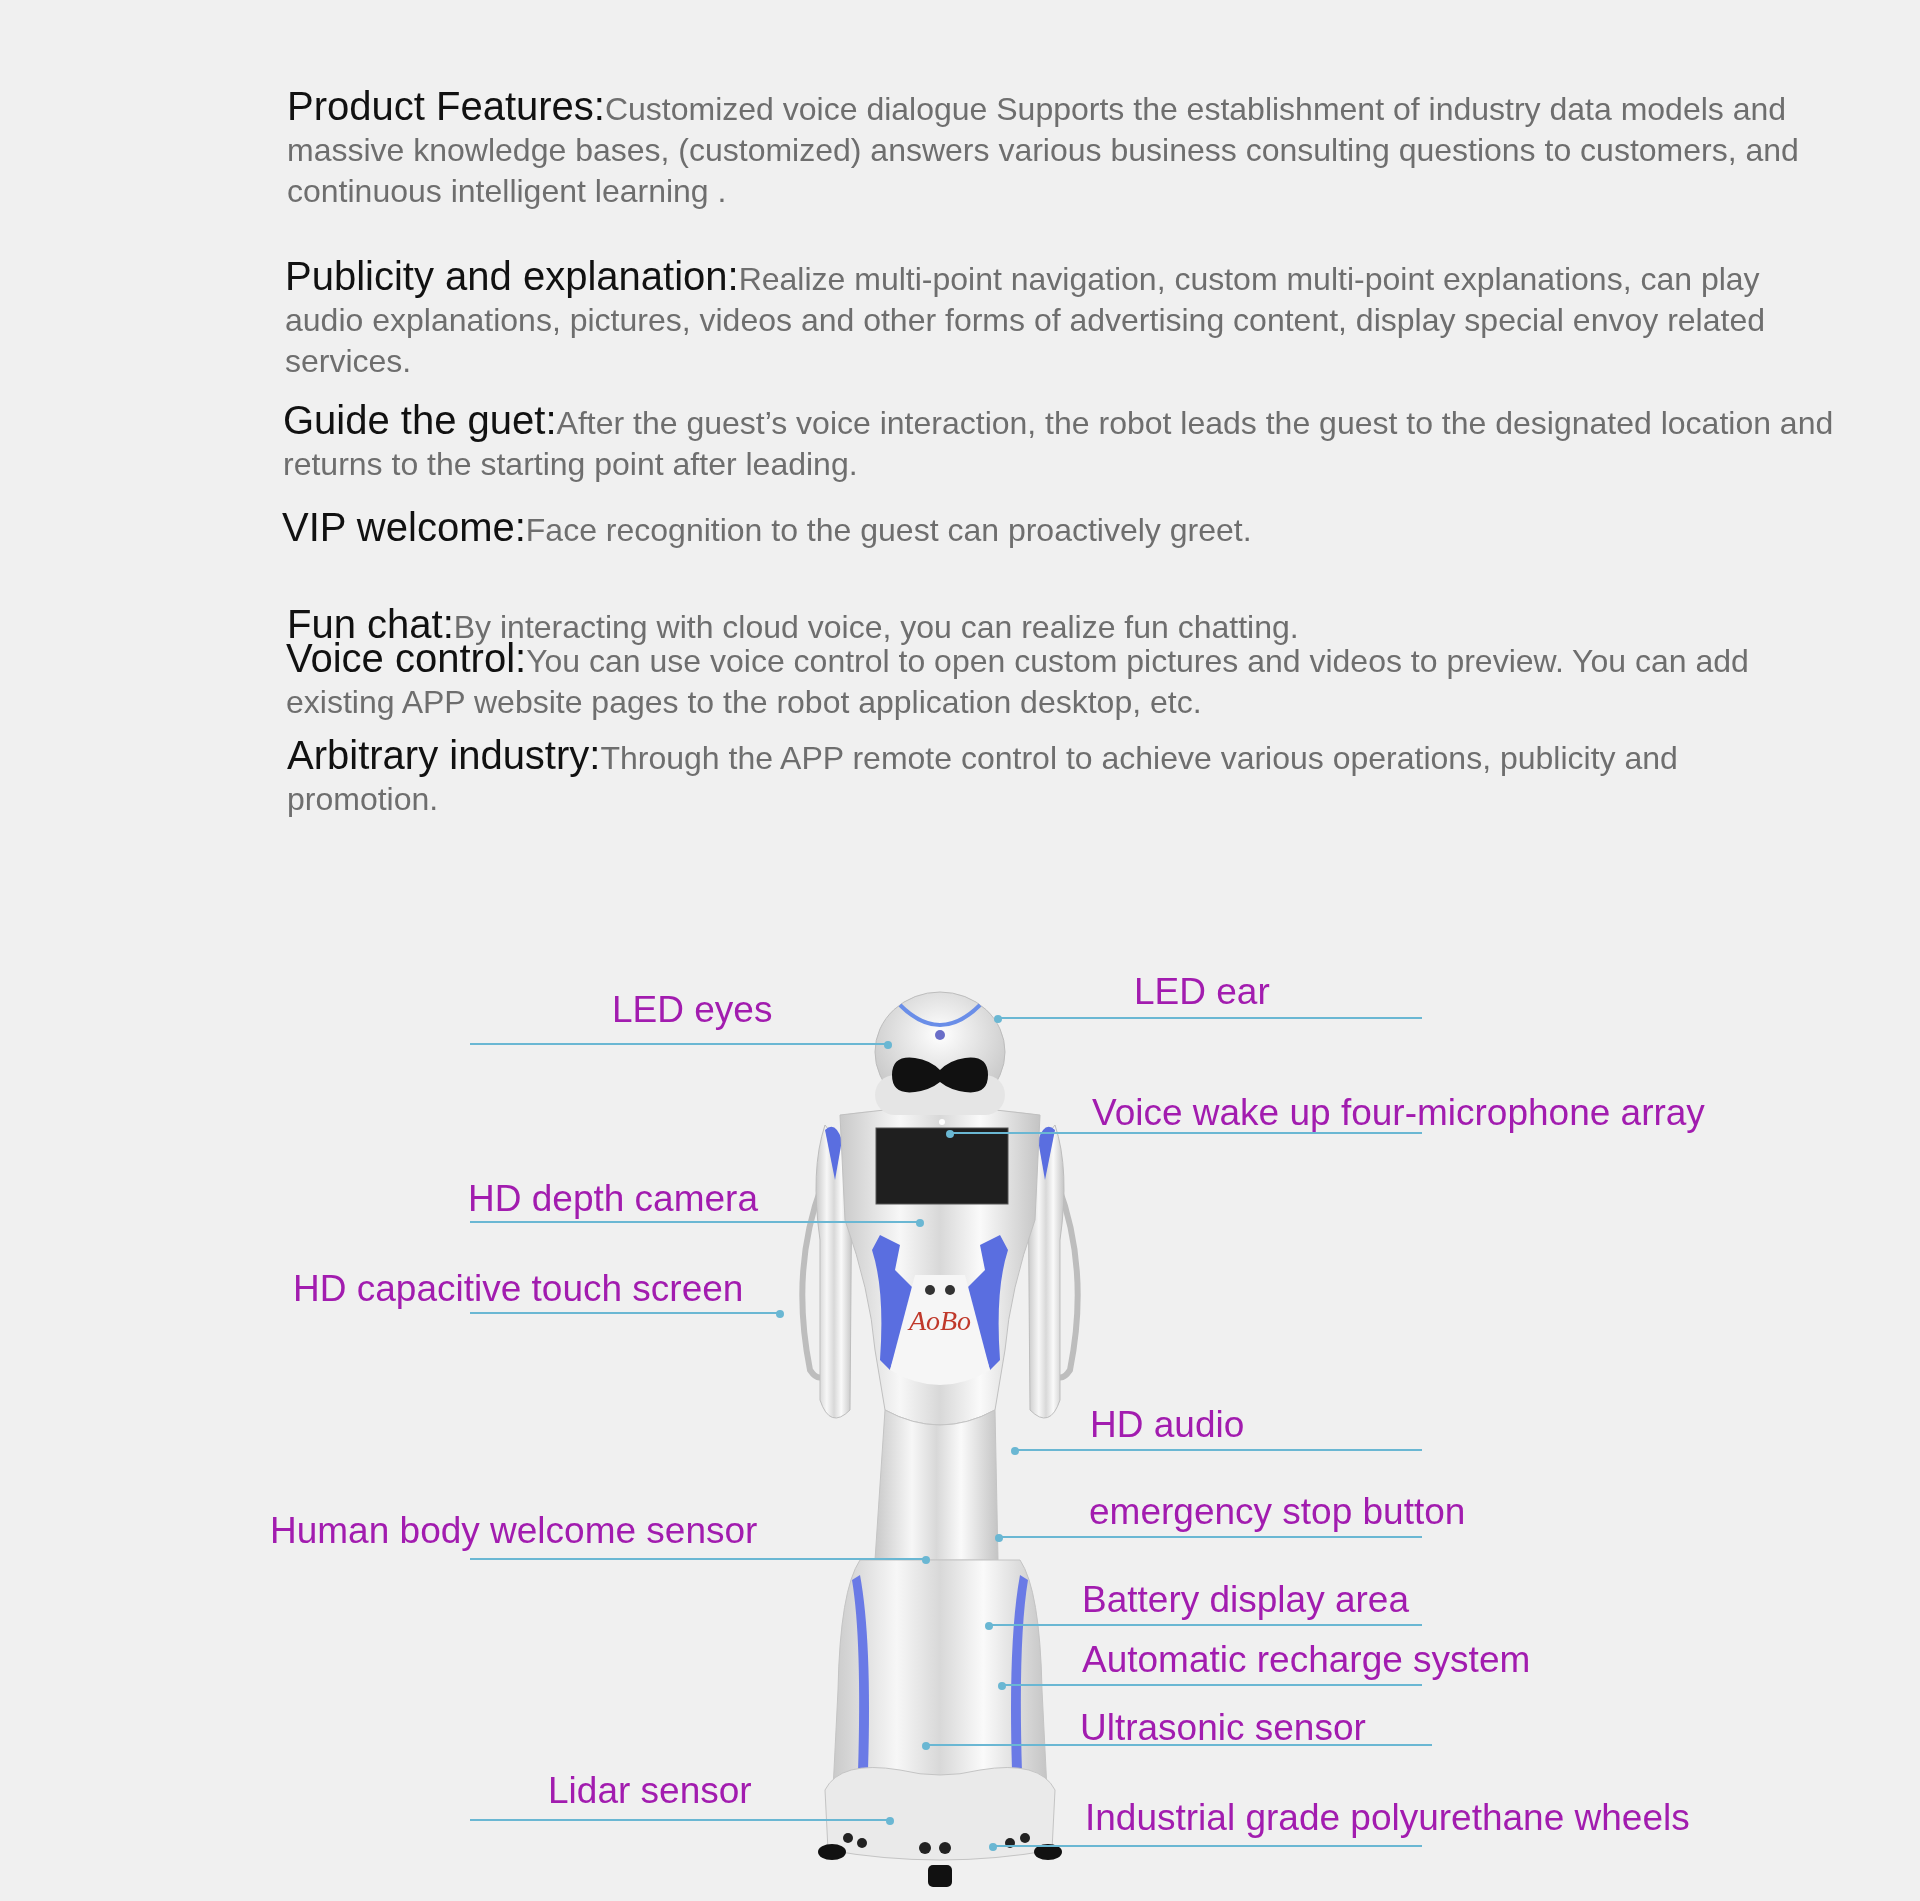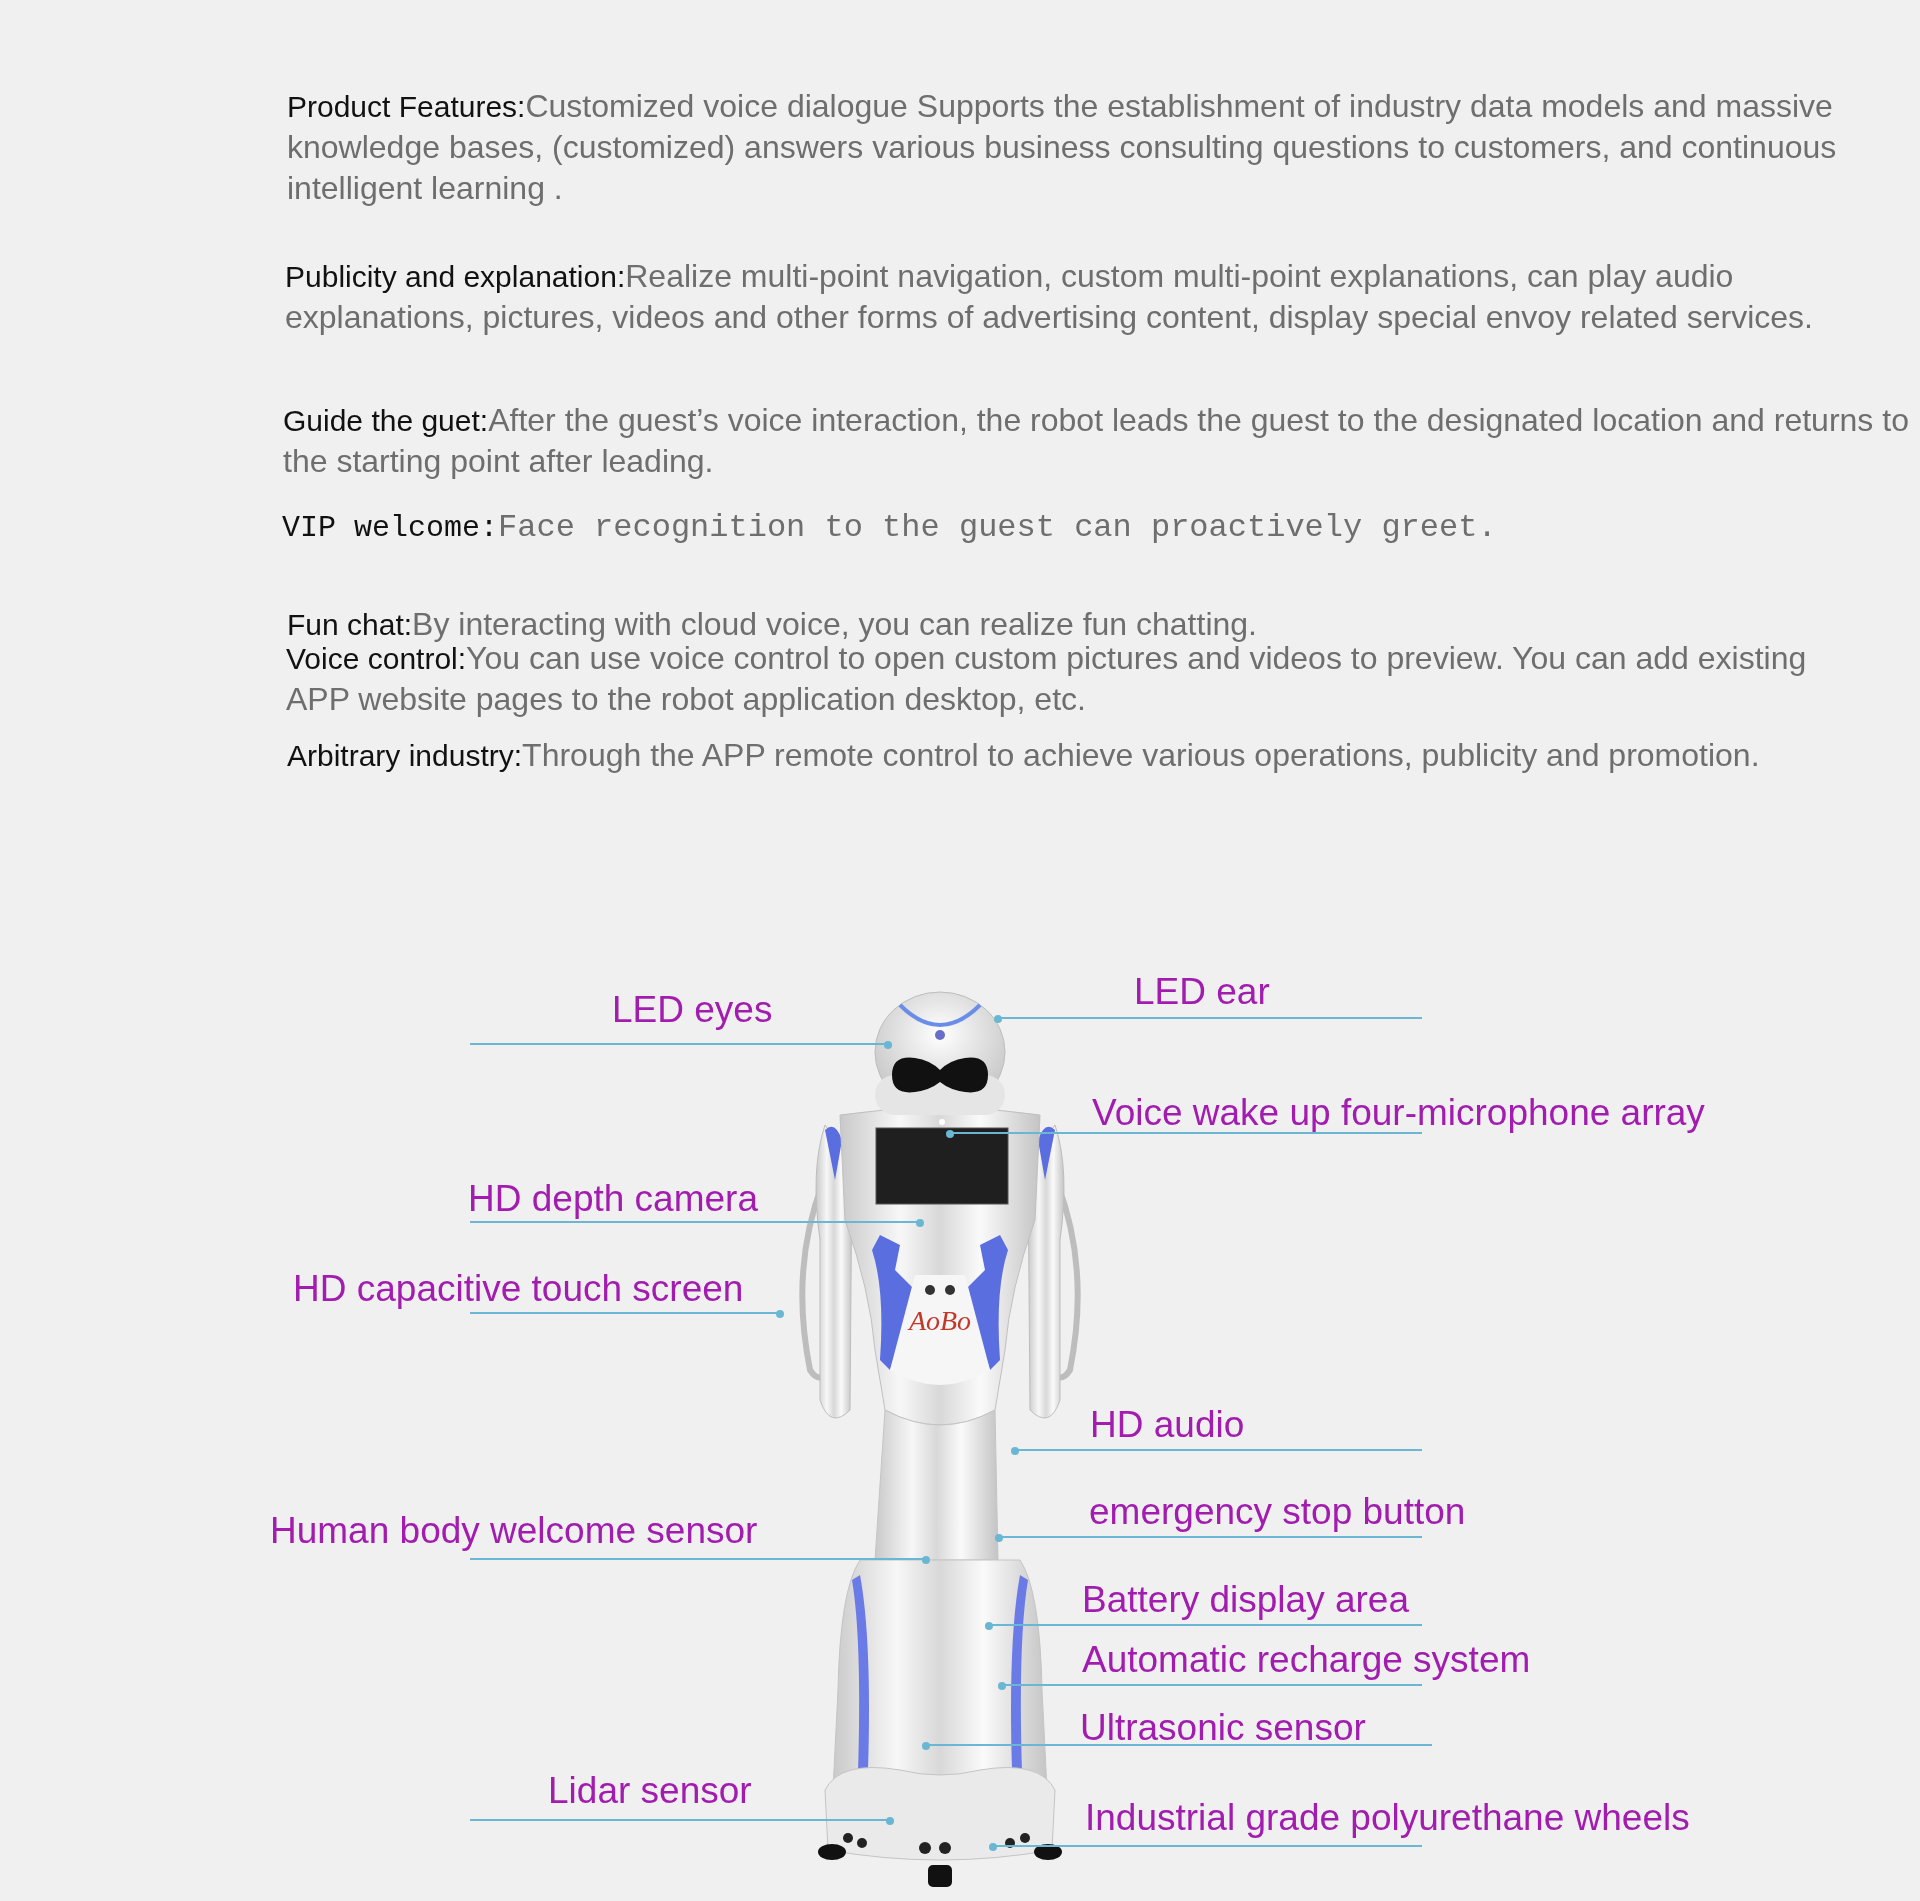--- a/index.html
+++ b/index.html
@@ -1,30 +1,30 @@
 <!DOCTYPE html>
 <html><head>
 <meta charset="utf-8">
 <style>
   html,body{margin:0;padding:0;}
   body{width:1920px;height:1901px;background:#f0f0f0;position:relative;overflow:hidden;font-family:"Liberation Sans",sans-serif;}
   .feat{position:absolute;left:287px;width:1620px;color:#6e6e6e;font-size:32px;line-height:41px;}
-  .feat .h{color:#111;font-size:30px;}
+  .feat .h{color:#111;font-size:40px;}
   .lbl{position:absolute;color:#a21caf;font-size:37px;white-space:nowrap;line-height:40px;}
   .ln{position:absolute;height:2px;background:#6ab7d3;}
   .dot{position:absolute;width:8px;height:8px;border-radius:50%;background:#6ab7d3;margin:-3px 0 0 -4px;}
   #robot{position:absolute;left:780px;top:990px;}
 </style>
 </head>
 <body>
 
 <div class="feat" style="top:86px;width:1560px;"><span class="h">Product Features:</span><span>Customized voice dialogue Supports the establishment of industry data models and massive knowledge bases, (customized) answers various business consulting questions to customers, and continuous intelligent learning .</span></div>
 <div class="feat" style="top:243px;left:285px;width:1540px;margin-top:13px;"><span class="h">Publicity and explanation:</span><span>Realize multi-point navigation, custom multi-point explanations, can play audio explanations, pictures, videos and other forms of advertising content, display special envoy related services.</span></div>
 <div class="feat" style="top:400px;left:283px;width:1640px;"><span class="h">Guide the guet:</span><span>After the guest’s voice interaction, the robot leads the guest to the designated location and returns to the starting point after leading.</span></div>
-<div class="feat" style="top:507px;left:282px;font-family:Liberation Mono, monospace;"><span class="h">VIP welcome:</span><span>Face recognition to the guest can proactively greet.</span></div>
+<div class="feat" style="top:507px;left:282px;"><span class="h">VIP welcome:</span><span>Face recognition to the guest can proactively greet.</span></div>
 <div class="feat" style="top:576px;left:287px;margin-top:28px;"><span class="h">Fun chat:</span><span>By interacting with cloud voice, you can realize fun chatting.</span></div>
 <div class="feat" style="top:638px;left:286px;width:1580px;"><span class="h">Voice control:</span><span>You can use voice control to open custom pictures and videos to preview. You can add existing APP website pages to the robot application desktop, etc.</span></div>
 <div class="feat" style="top:735px;left:287px;width:1480px;"><span class="h">Arbitrary industry:</span><span>Through the APP remote control to achieve various operations, publicity and promotion.</span></div>
 
 <svg id="robot" width="320" height="910" viewBox="0 0 320 910">
   <defs>
     <linearGradient id="body" x1="0" x2="1" y1="0" y2="0">
       <stop offset="0" stop-color="#c9c9c9"></stop>
       <stop offset="0.3" stop-color="#f7f7f7"></stop>
       <stop offset="0.5" stop-color="#d8d8d8"></stop>

